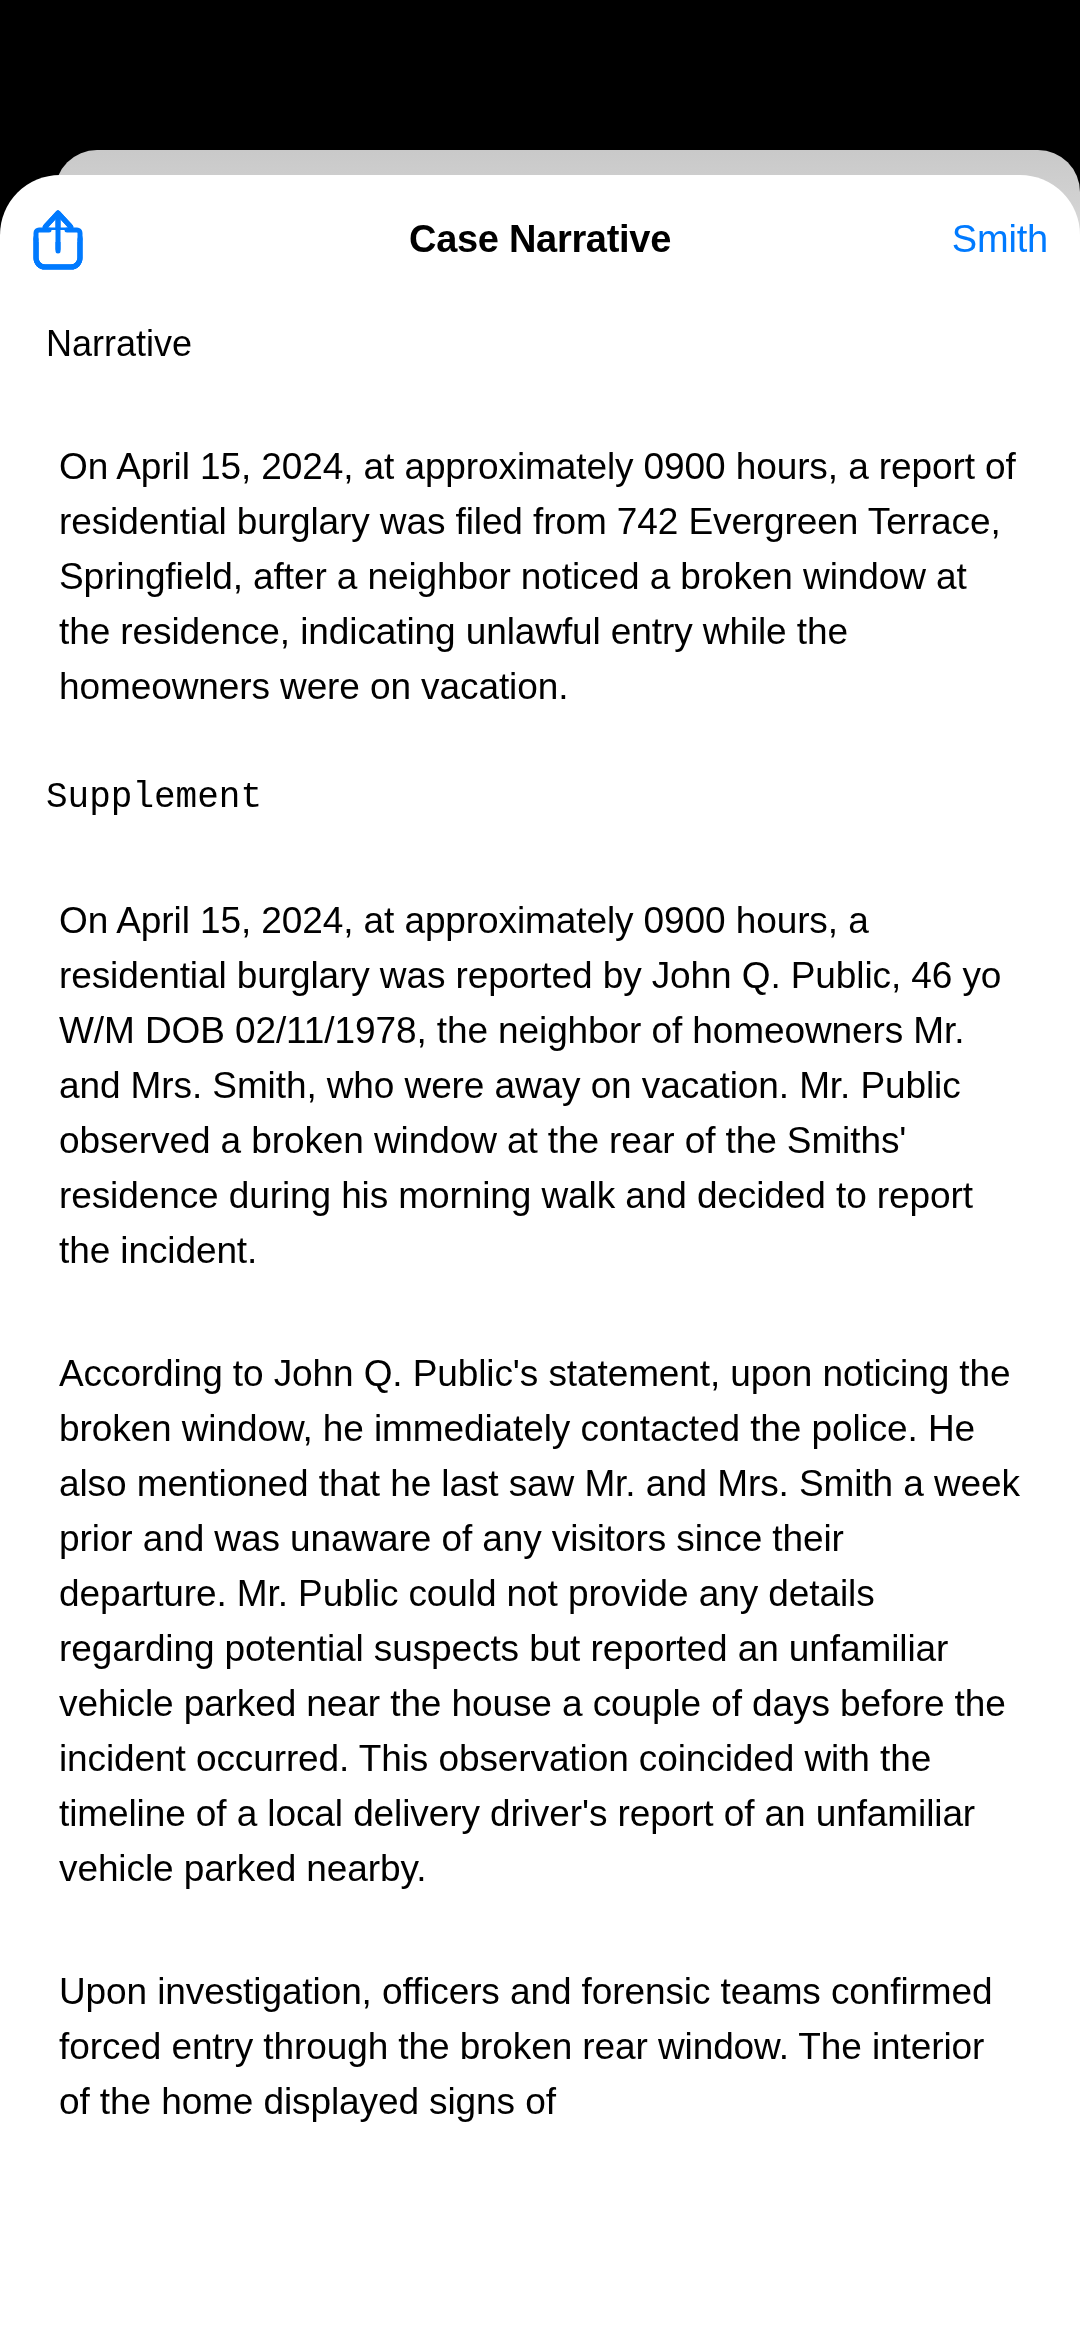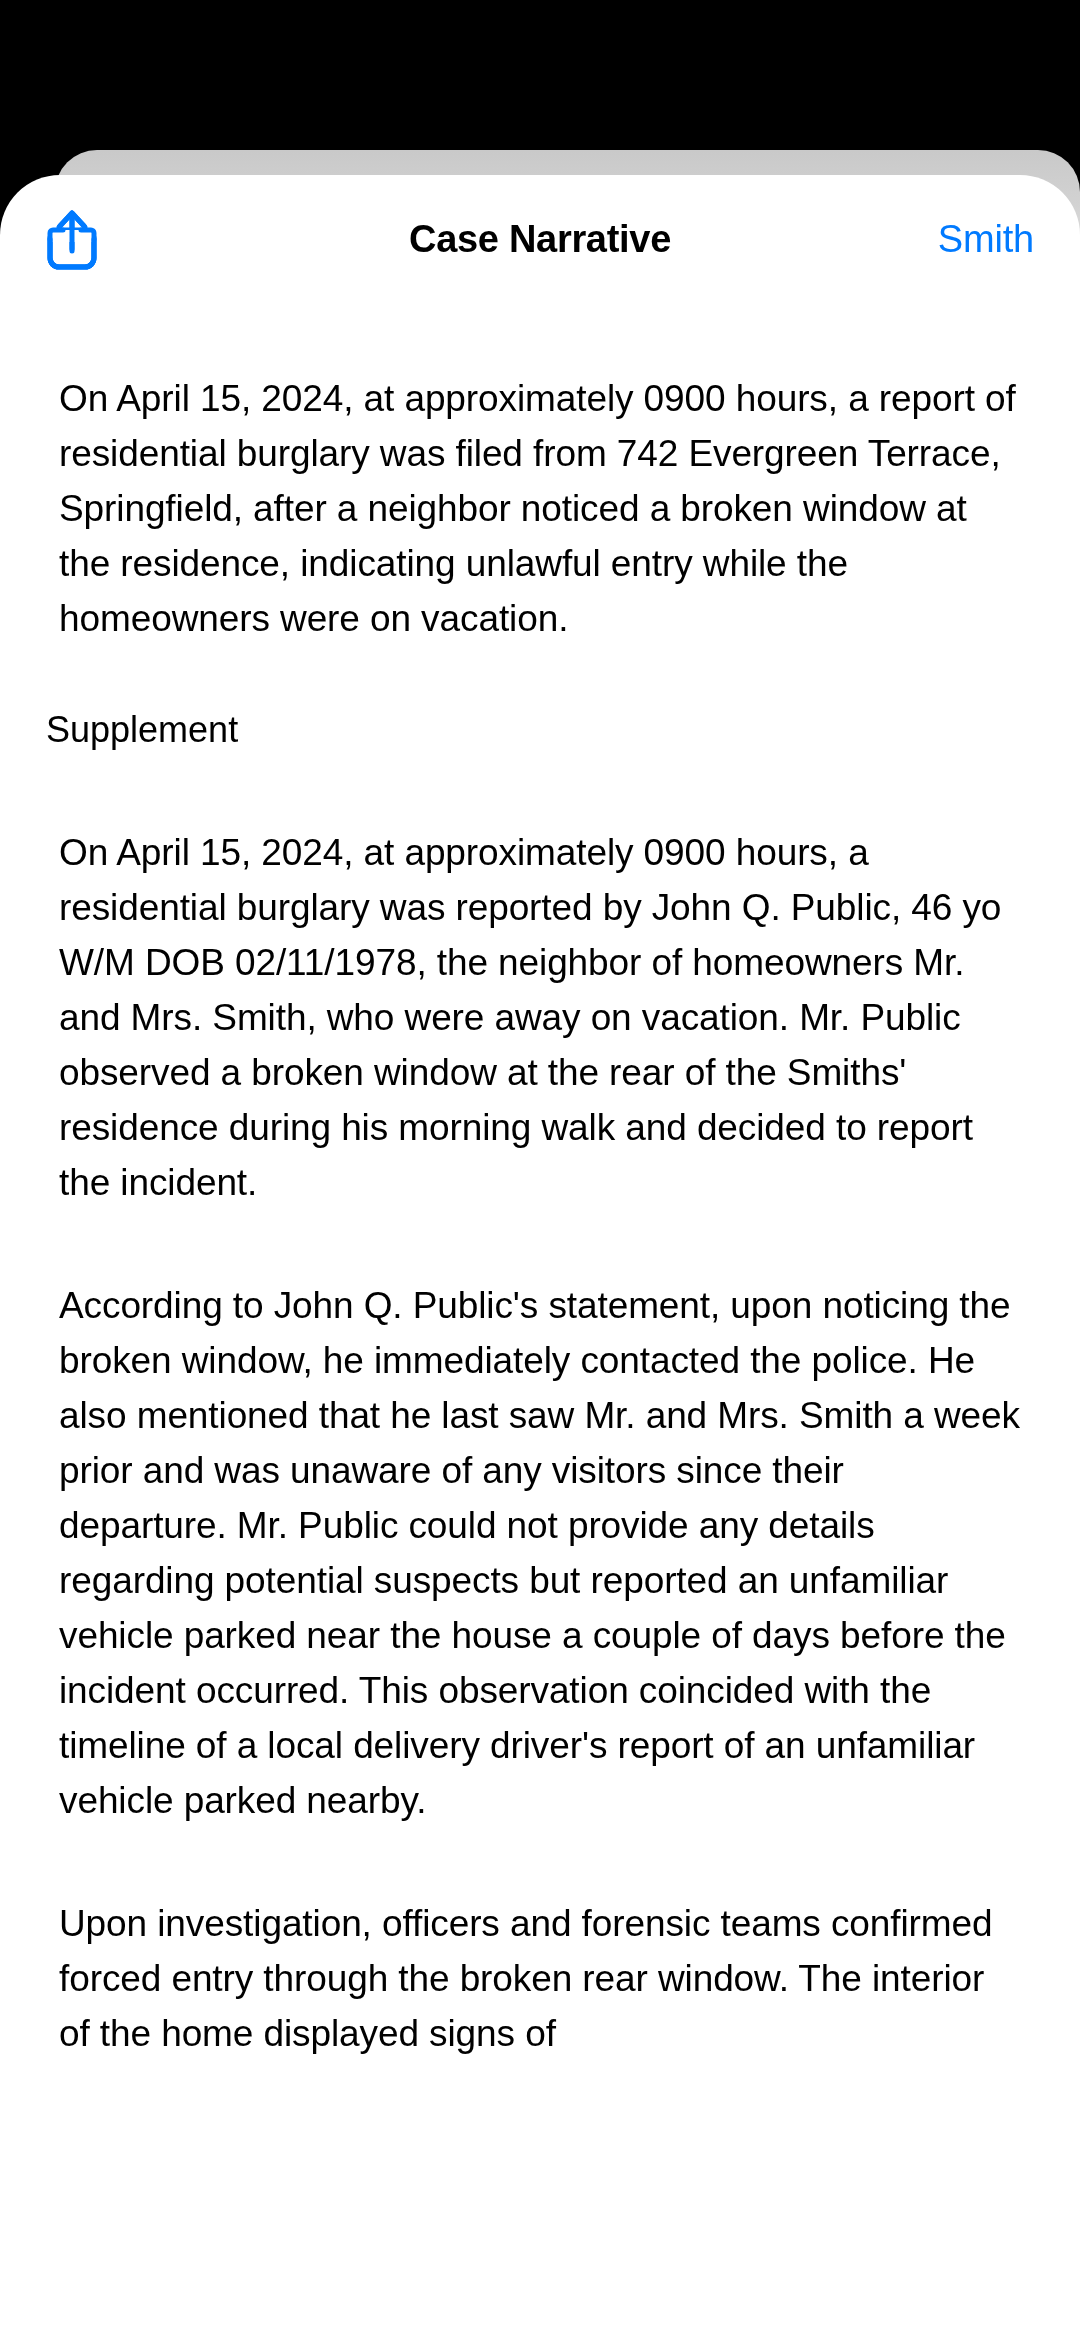--- a/index.html
+++ b/index.html
@@ -46,21 +46,21 @@
     border-top-right-radius: 60px;
     overflow: hidden;
   }
 
   
   #navbar {
     position: relative;
     height: 128px;
     display: flex;
     align-items: center;
-    padding: 0 46px;
+    padding: 0 32px;
     box-sizing: border-box;
   }
   #share-button {
     width: 74px;
     height: 84px;
     display: flex;
     align-items: center;
     justify-content: flex-start;
     flex: 0 0 auto;
     cursor: pointer;
@@ -115,20 +115,21 @@
   .body-paragraph {
     font-size: 37px;
     line-height: 55px;
     color: #000000;
     margin: 13px;
     padding-top: 55px;
     letter-spacing: -0.1px;
   }
   .spacer-top {
     padding-top: 44px;
+    font-family: Liberation Mono, monospace;
   }
 </style>
 </head>
 <body>
 
 <div id="backdrop"></div>
 
 <div id="behind-card"></div>
 
 <div id="sheet">
@@ -152,20 +153,21 @@
       </span>
     </div>
 
     <div id="nav-title">Case Narrative</div>
 
     <div id="done-button">Smith</div>
   </div>
 
   <div id="narrative-scroll">
 
+    <div class="section-heading">Narrative</div>
 
     <div class="body-paragraph">On April 15, 2024, at approximately 0900 hours, a report of residential burglary was filed from 742 Evergreen Terrace, Springfield, after a neighbor noticed a broken window at the residence, indicating unlawful entry while the homeowners were on vacation.</div>
 
     <div class="section-heading spacer-top">Supplement</div>
 
     <div class="body-paragraph">On April 15, 2024, at approximately 0900 hours, a residential burglary was reported by John Q. Public, 46 yo W/M DOB 02/11/1978, the neighbor of homeowners Mr. and Mrs. Smith, who were away on vacation. Mr. Public observed a broken window at the rear of the Smiths' residence during his morning walk and decided to report the incident.</div>
 
     <div class="body-paragraph">According to John Q. Public's statement, upon noticing the broken window, he immediately contacted the police. He also mentioned that he last saw Mr. and Mrs. Smith a week prior and was unaware of any visitors since their departure. Mr. Public could not provide any details regarding potential suspects but reported an unfamiliar vehicle parked near the house a couple of days before the incident occurred. This observation coincided with the timeline of a local delivery driver's report of an unfamiliar vehicle parked nearby.</div>
 
     <div class="body-paragraph">Upon investigation, officers and forensic teams confirmed forced entry through the broken rear window. The interior of the home displayed signs of</div>

